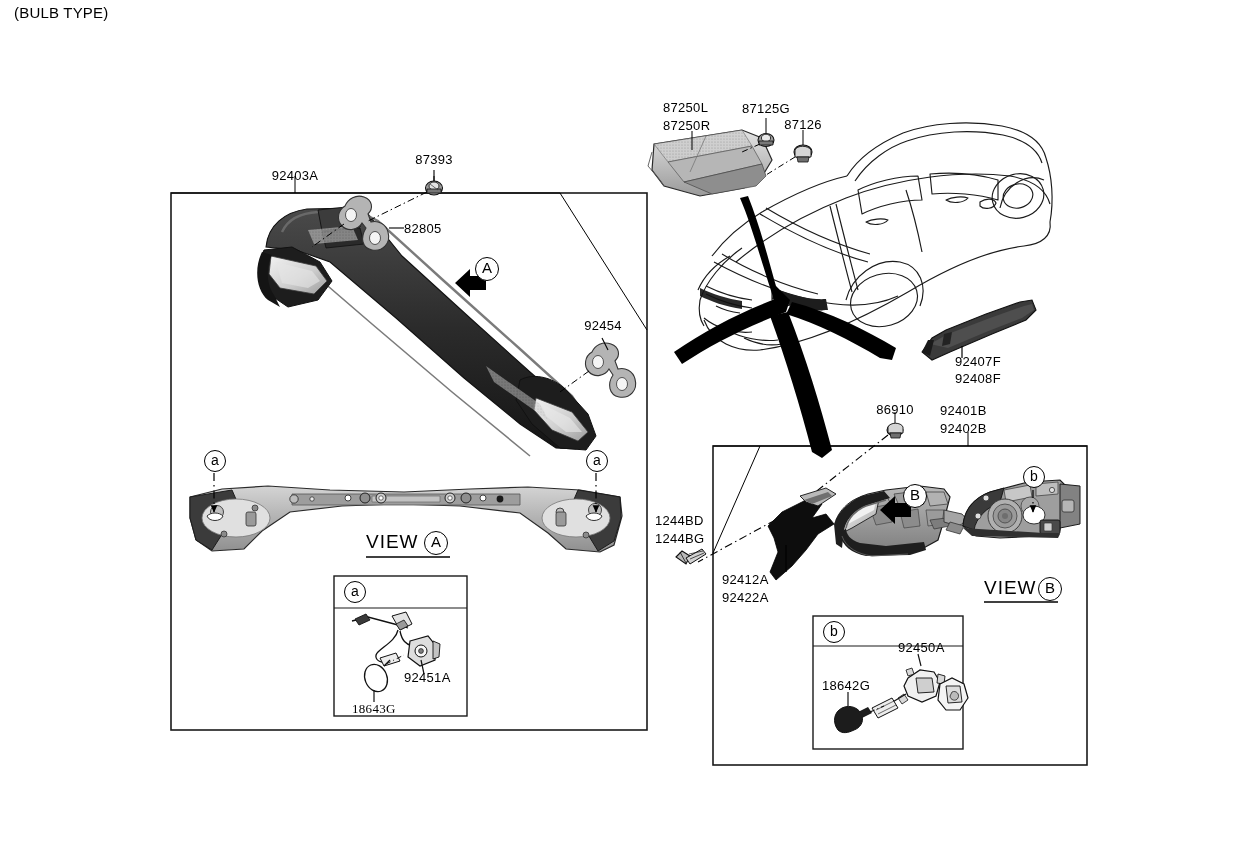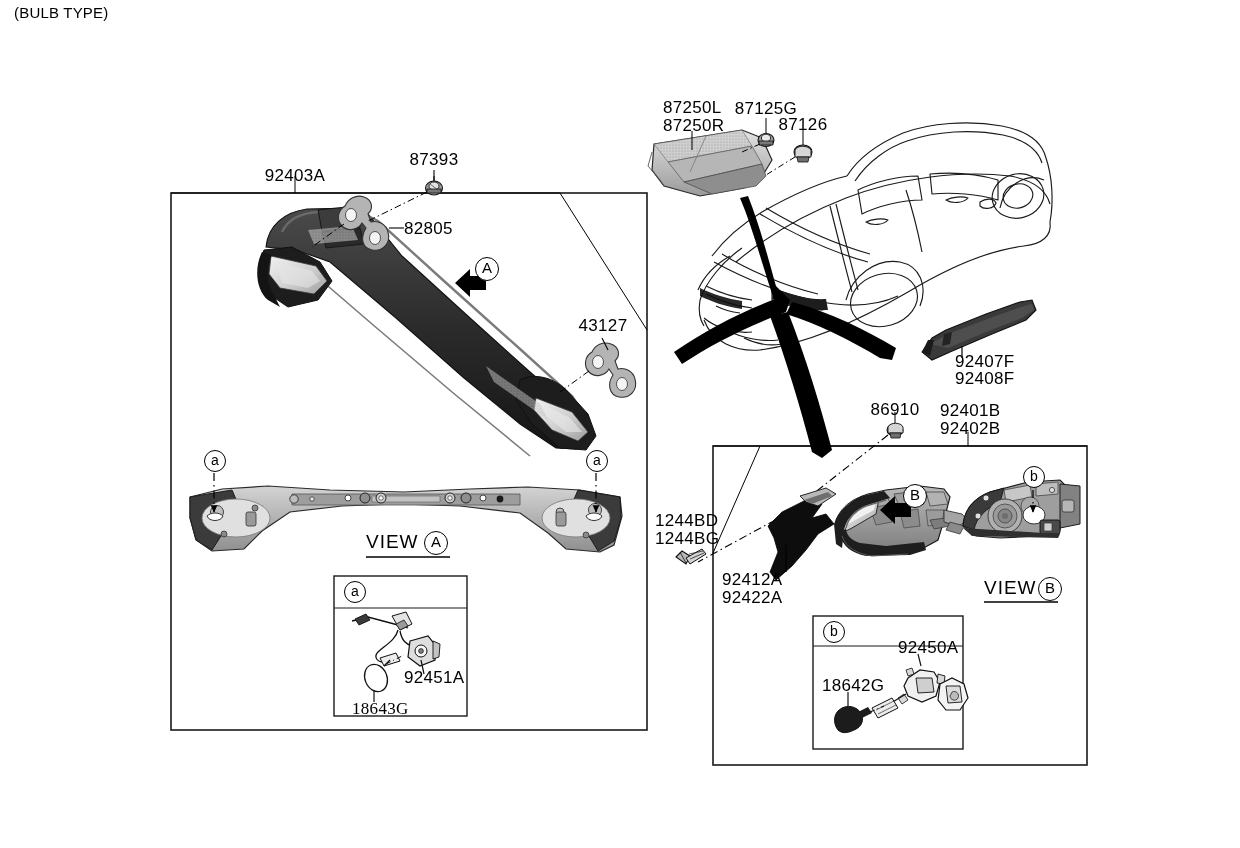--- a/index.html
+++ b/index.html
@@ -9,21 +9,21 @@
     font-family:"Liberation Sans","DejaVu Sans",sans-serif;
     color:#000;
   }
   #stage{position:absolute;left:0;top:0;width:1240px;height:720px;}
   #art{position:absolute;left:0;top:0;width:1240px;height:848px;}
   .hdr{
     position:absolute;left:14px;top:4px;font-size:15px;letter-spacing:.2px;
     color:#000;white-space:nowrap;
   }
   .lbl{
-    position:absolute;font-size:17px;letter-spacing:.3px;color:#000;
+    position:absolute;font-size:13px;letter-spacing:.3px;color:#000;
     white-space:nowrap;line-height:19px;
   }
   .lbl.ctr{transform:translateX(-50%);text-align:center;}
   .viewlbl{
     position:absolute;font-size:19px;letter-spacing:1px;white-space:nowrap;
   }
   .cmark{
     position:absolute;font-size:15px;white-space:nowrap;
     width:22px;height:22px;border:1.4px solid #000;border-radius:50%;
     text-align:center;line-height:20px;background:#fff;
@@ -462,21 +462,21 @@
     </g>
     <g fill="#000">
       <path d="M880,510 L895,496 L895,503 L911,503 L911,517 L895,517 L895,524 Z"></path>
     </g>
 
   </svg>
 
   <div class="lbl ctr" style="left:295px;top:166px;">92403A</div>
   <div class="lbl ctr" style="left:434px;top:150px;">87393</div>
   <div class="lbl" style="left:404px;top:219px;">82805</div>
-  <div class="lbl ctr" style="left:603px;top:316px;">43127</div>
+  <div class="lbl ctr" style="left:603px;top:316px;">92454</div>
 
   <div class="viewlbl" style="left:366px;top:531px;">VIEW</div>
   <div class="cmark" style="left:424px;top:531px;">A</div>
   <div class="cmark sm" style="left:204px;top:450px;">a</div>
   <div class="cmark sm" style="left:586px;top:450px;">a</div>
   <div class="cmark sm" style="left:344px;top:581px;">a</div>
   <div class="cmark" style="left:475px;top:257px;">A</div>
 
   <div class="lbl" style="left:404px;top:668px;">92451A</div>
   <div class="lbl" style="left:352px;top:699px;font-family:Liberation Serif, serif;">18643G</div>

